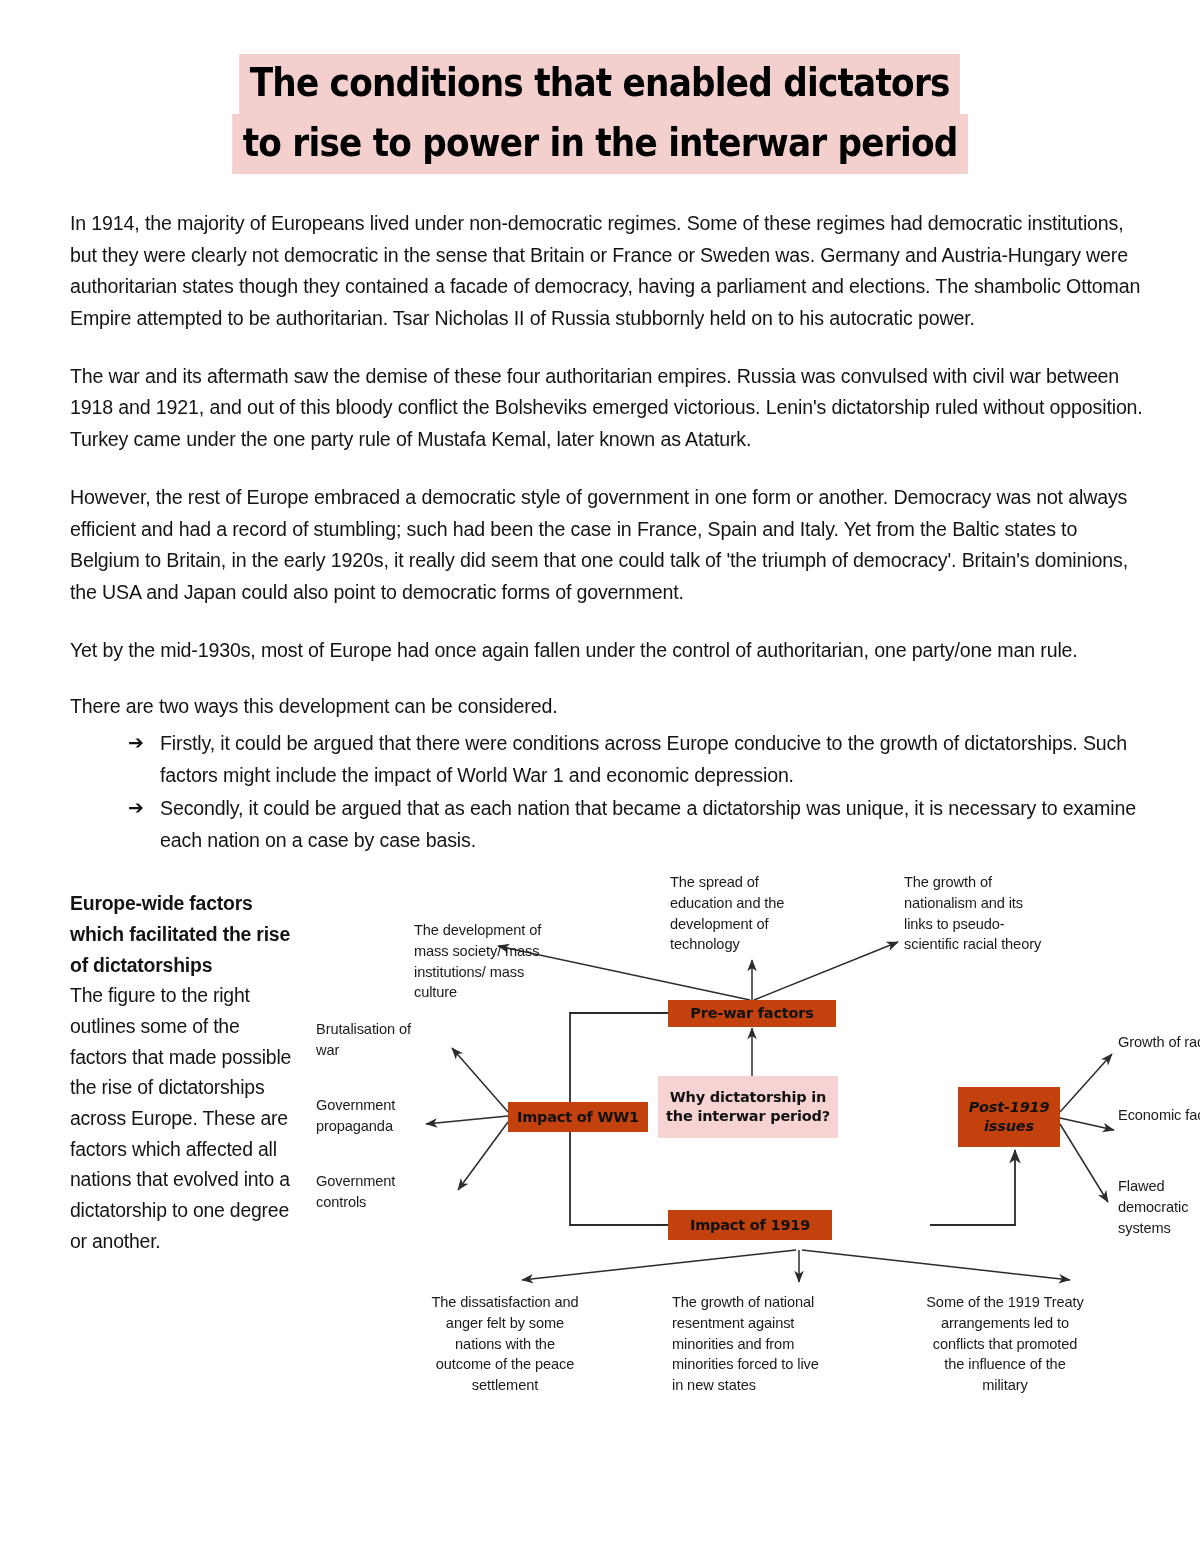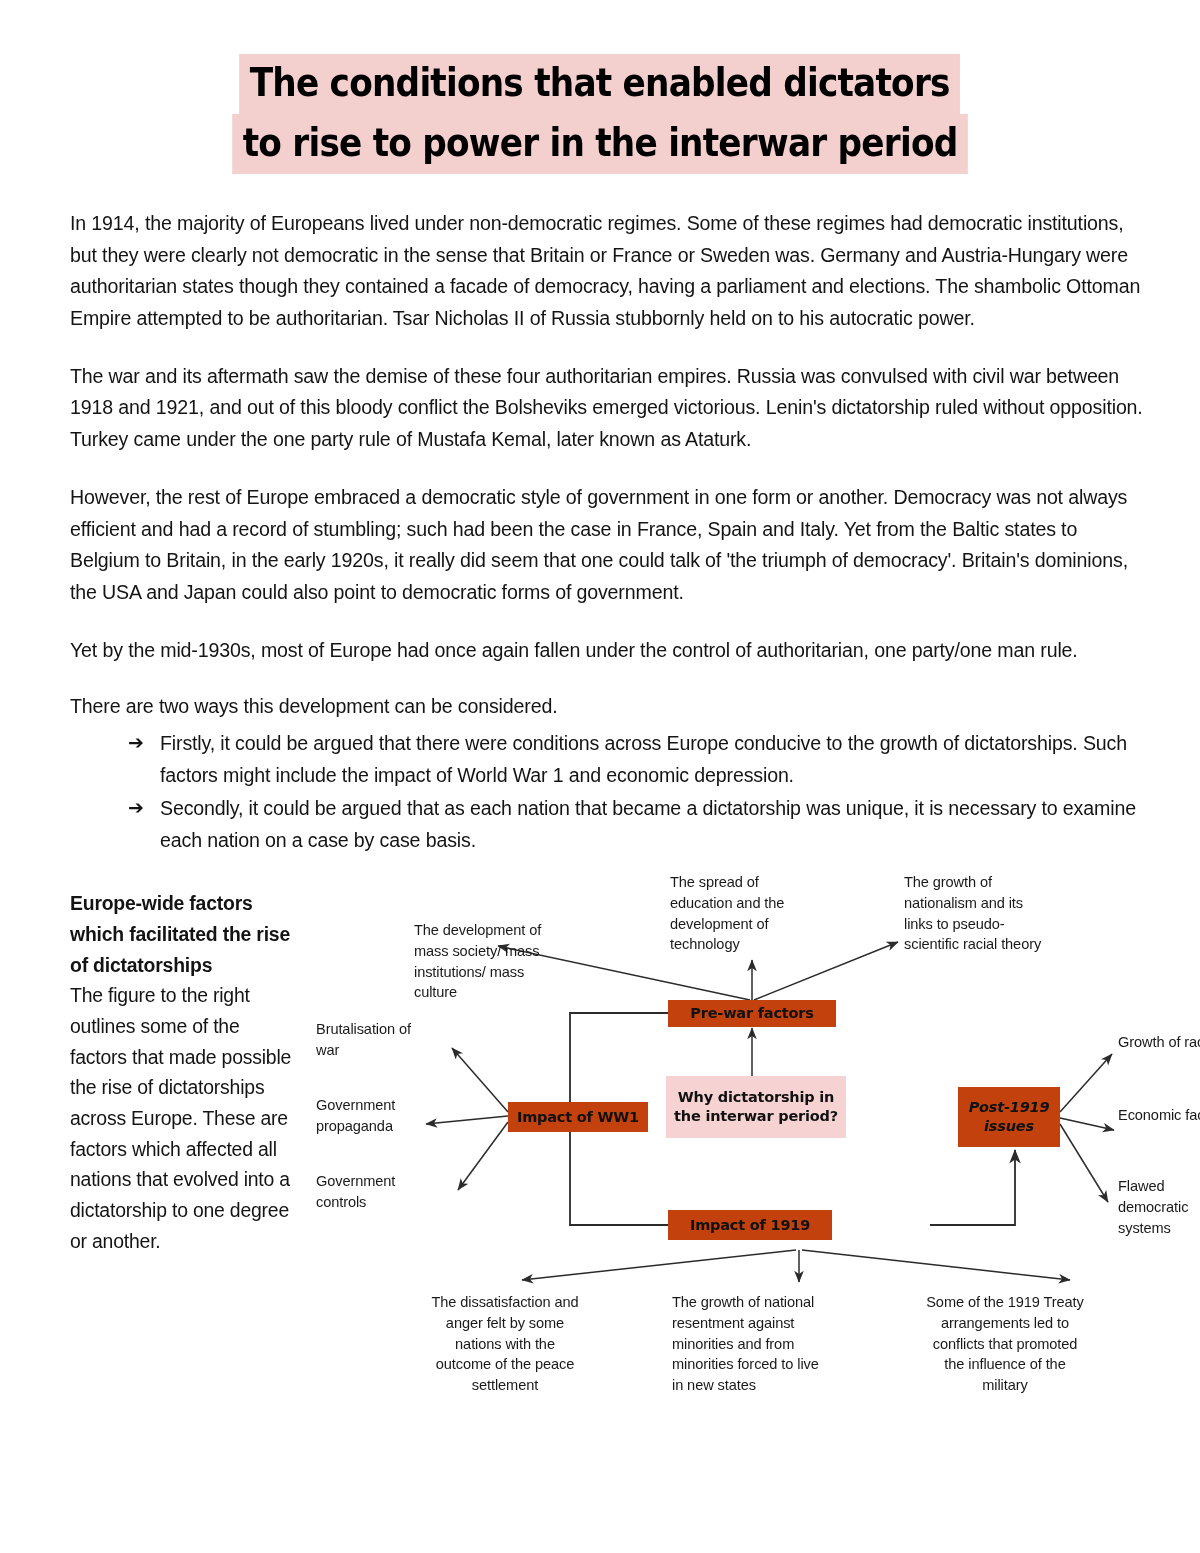--- a/index.html
+++ b/index.html
@@ -204,21 +204,21 @@
           <path d="M496,370 L222,400" marker-end="url(#ah)"></path>
           <path d="M499,370 L499,402" marker-end="url(#ah)"></path>
           <path d="M502,370 L770,400" marker-end="url(#ah)"></path>
         </g>
       </svg>
 
       <div class="fnode dark" style="left:368px; top:120px; width:168px; height:27px;">
         <span>Pre-war factors</span>
       </div>
 
-      <div class="fnode light" style="left:358px; top:196px; width:180px; height:62px;margin-left:8px;">
+      <div class="fnode light" style="left:358px; top:196px; width:180px; height:62px;">
         <span>Why dictatorship in the interwar period?</span>
       </div>
 
       <div class="fnode dark" style="left:208px; top:222px; width:140px; height:30px;">
         <span>Impact of WW1</span>
       </div>
 
       <div class="fnode dark" style="left:658px; top:207px; width:102px; height:60px;font-style:italic;">
         <span>Post-1919 issues</span>
       </div>

